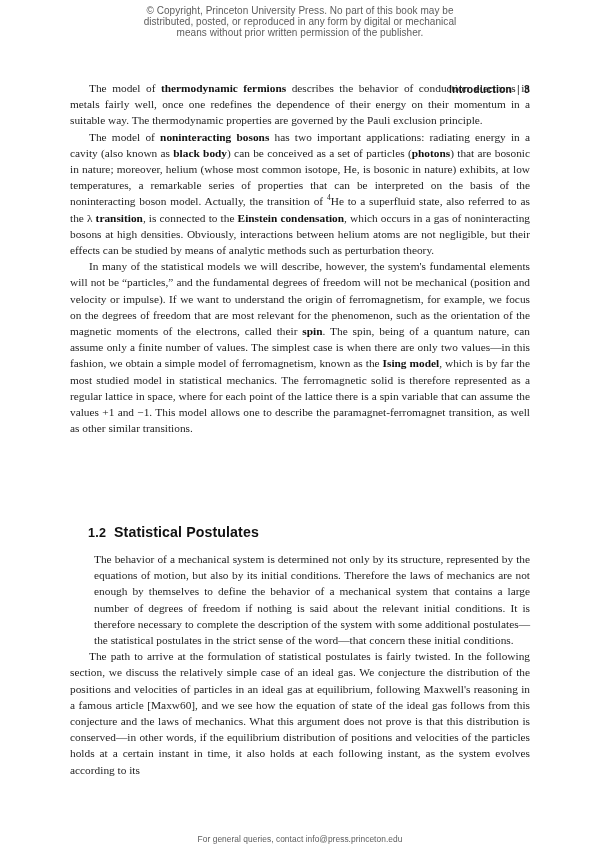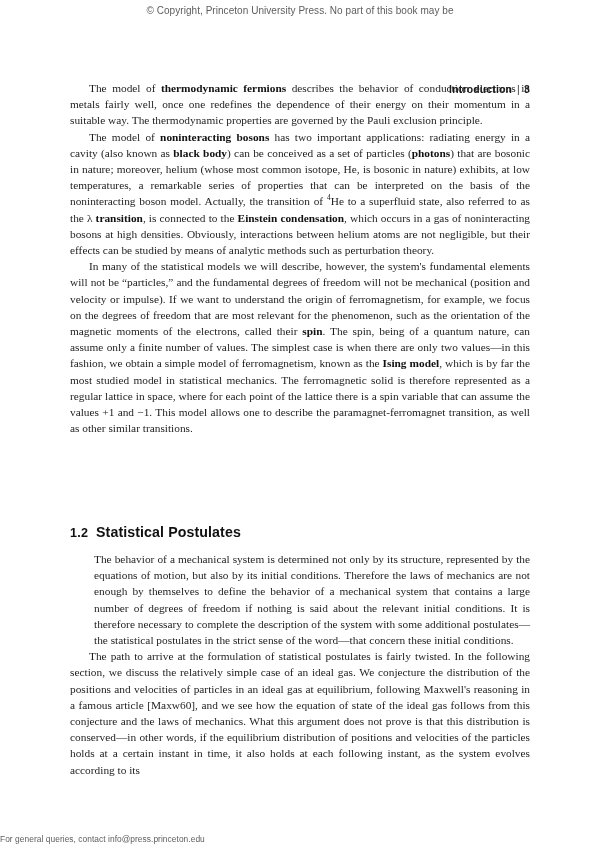--- a/index.html
+++ b/index.html
@@ -86,45 +86,47 @@
   }
   .section-heading .sec-num {
     display: inline-block;
     min-width: 26px;
     font-size: 12.6px;
     letter-spacing: 0.3px;
   }
   .heading-block {
     position: absolute;
     top: 524px;
-    left: 70px;
+    left: 88px;
     width: 460px;
   }
 
   .block-a { position: absolute; top: 80px;  left: 70px; width: 460px; }
   .block-b { position: absolute; top: 551px; left: 70px; width: 460px; }
 
   
   .footer {
     position: absolute;
     bottom: 13px;
     left: 0;
     width: 600px;
-    text-align: left;
+    text-align: center;
     font-family: "Liberation Sans", sans-serif;
     font-size: 8.4px;
     color: #5d5d5d;
     letter-spacing: 0.05px;
   }
 </style>
 </head>
 <body>
 
 <div class="copyright">
   <span class="cline">© Copyright, Princeton University Press. No part of this book may be</span>
+  <span class="cline">distributed, posted, or reproduced in any form by digital or mechanical</span>
+  <span class="cline">means without prior written permission of the publisher.</span>
 </div>
 
 <div class="running-head">
   <span>Introduction</span><span class="rh-sep">|</span><span class="rh-page">3</span>
 </div>
 
 <div class="block-a">
 
   <p class="body-para indent"><span>The model of </span><b>thermodynamic fermions</b><span> describes the behavior of conduction electrons in metals fairly well, once one redefines the dependence of their energy on their momentum in a suitable way. The thermodynamic properties are governed by the Pauli exclusion principle.</span></p>
 

